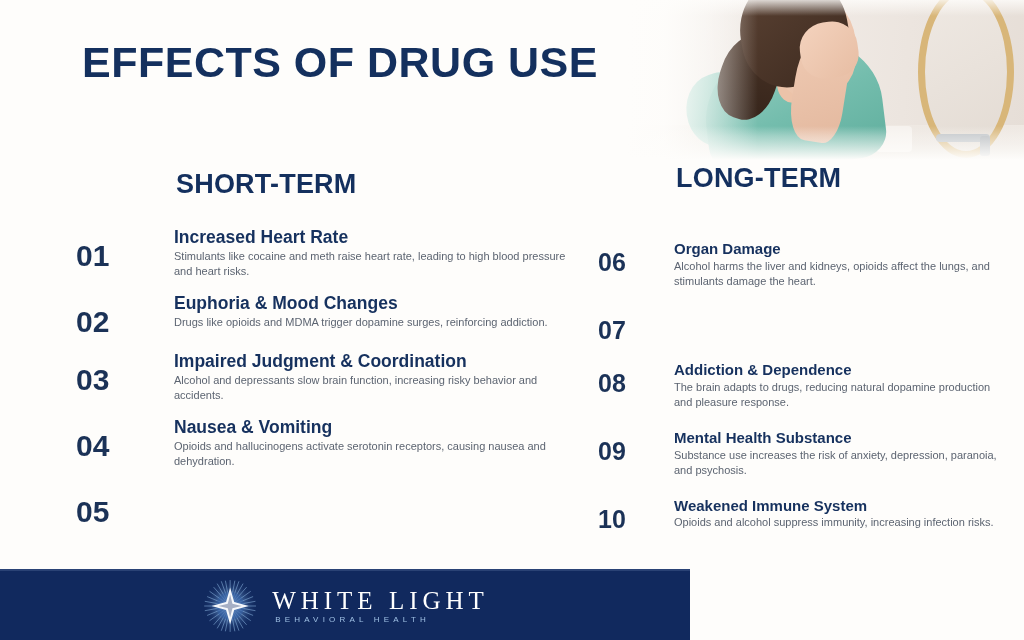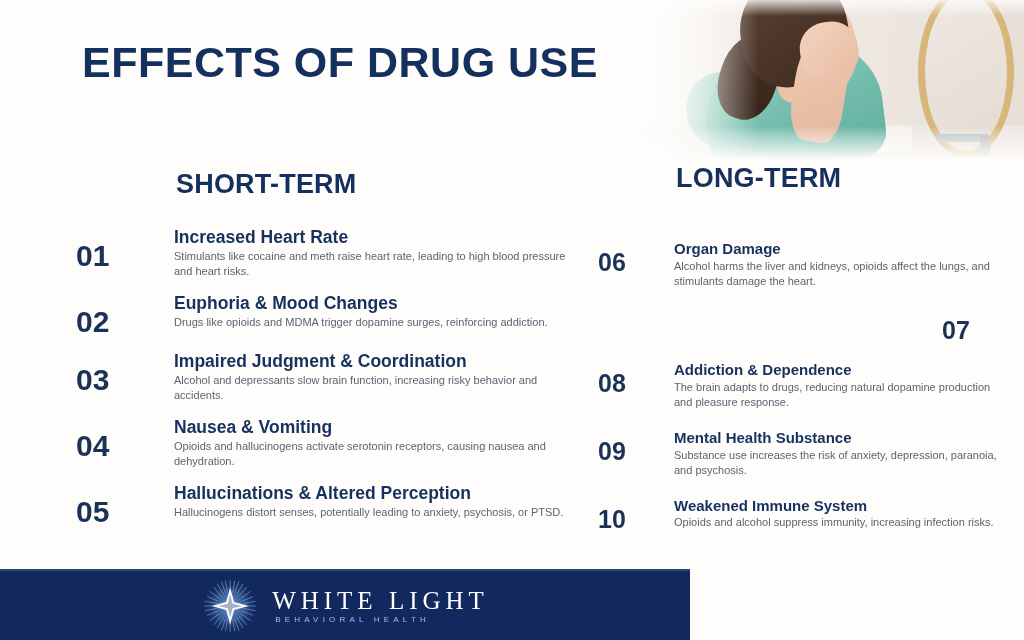--- a/index.html
+++ b/index.html
@@ -118,21 +118,21 @@
   #short-heading { position:absolute; left:176px; top:139px;margin-top:30px; }
   #long-heading  { position:absolute; left:676px; top:163px; }
 
   
   .column { position:absolute;margin-top:35px; }
   #col-short { left:76px; top:192px; width:500px; }
   #col-long  { left:598px; top:205px; width:420px; }
 
   .item { display:flex; position:relative; }
   #col-short .item { margin-bottom:14px; }
-  #col-long  .item { margin-bottom:18px;justify-content:flex-end; }
+  #col-long  .item { margin-bottom:18px; }
 
   .item-num {
     flex:0 0 auto;
     font-weight:bold; color:#1b3257;
     line-height:1;
   }
   #col-short .item-num { width:98px; font-size:30px; padding-top:14px; }
   #col-long  .item-num { width:76px; font-size:25px; padding-top:10px; }
 
   .item-body { flex:1 1 auto; }
@@ -233,24 +233,20 @@
     <div class="item">
       <div class="item-num">04</div>
       <div class="item-body">
         <div class="item-title">Nausea &amp; Vomiting</div>
         <div class="item-desc">Opioids and hallucinogens activate serotonin receptors, causing nausea and dehydration.</div>
       </div>
     </div>
 
     <div class="item">
       <div class="item-num">05</div>
-      <div class="item-body">
-        <div class="item-title">Hallucinations &amp; Altered Perception</div>
-        <div class="item-desc">Hallucinogens distort senses, potentially leading to anxiety, psychosis, or PTSD.</div>
-      </div>
     </div>
 
   </div>
 
   <div class="column" id="col-long">
 
     <div class="item">
       <div class="item-num">06</div>
       <div class="item-body">
         <div class="item-title">Organ Damage</div>

